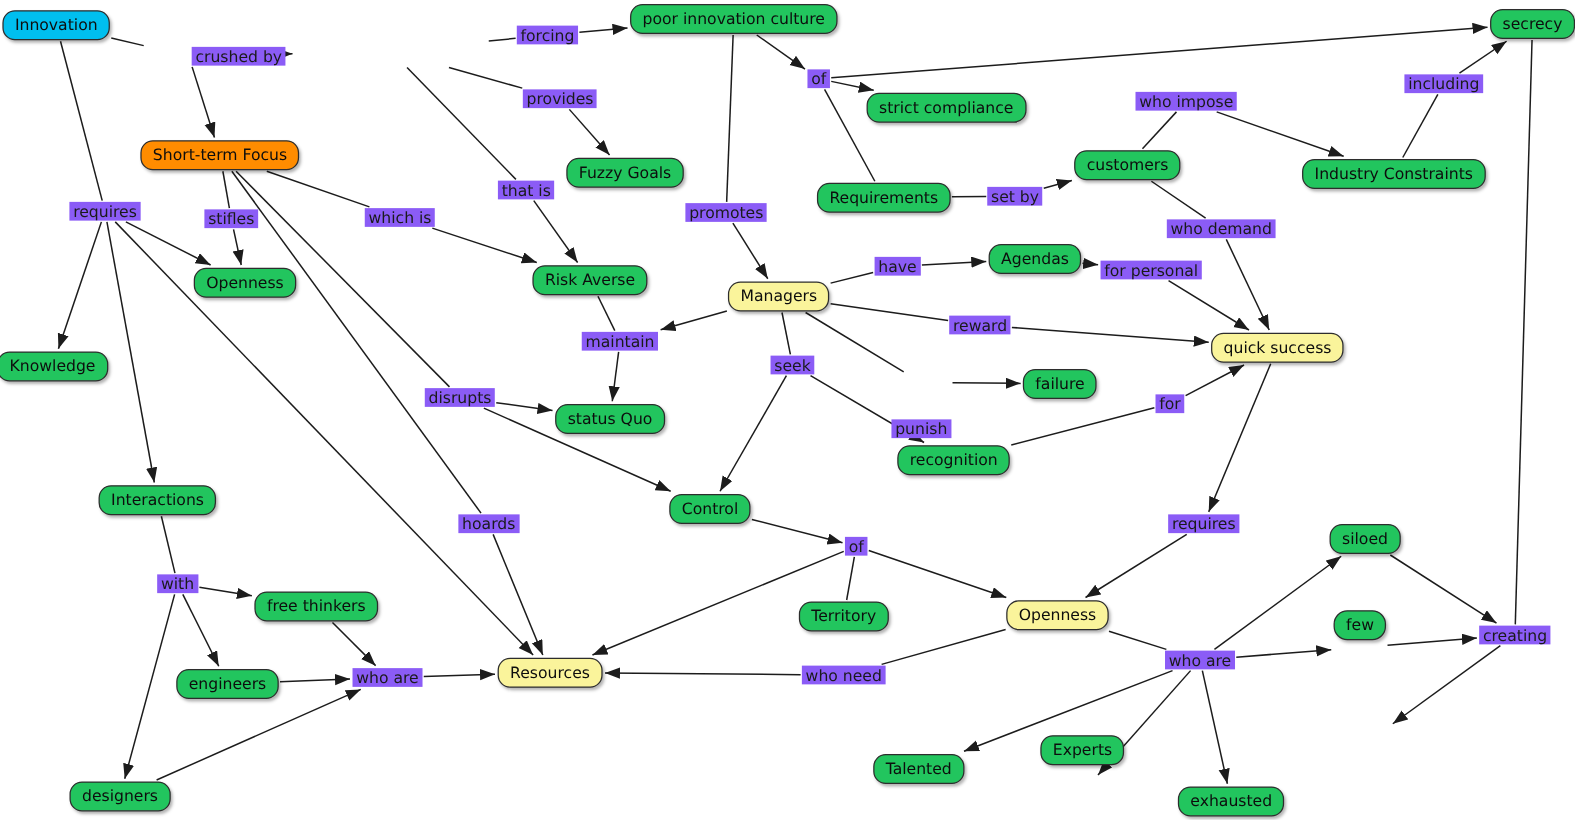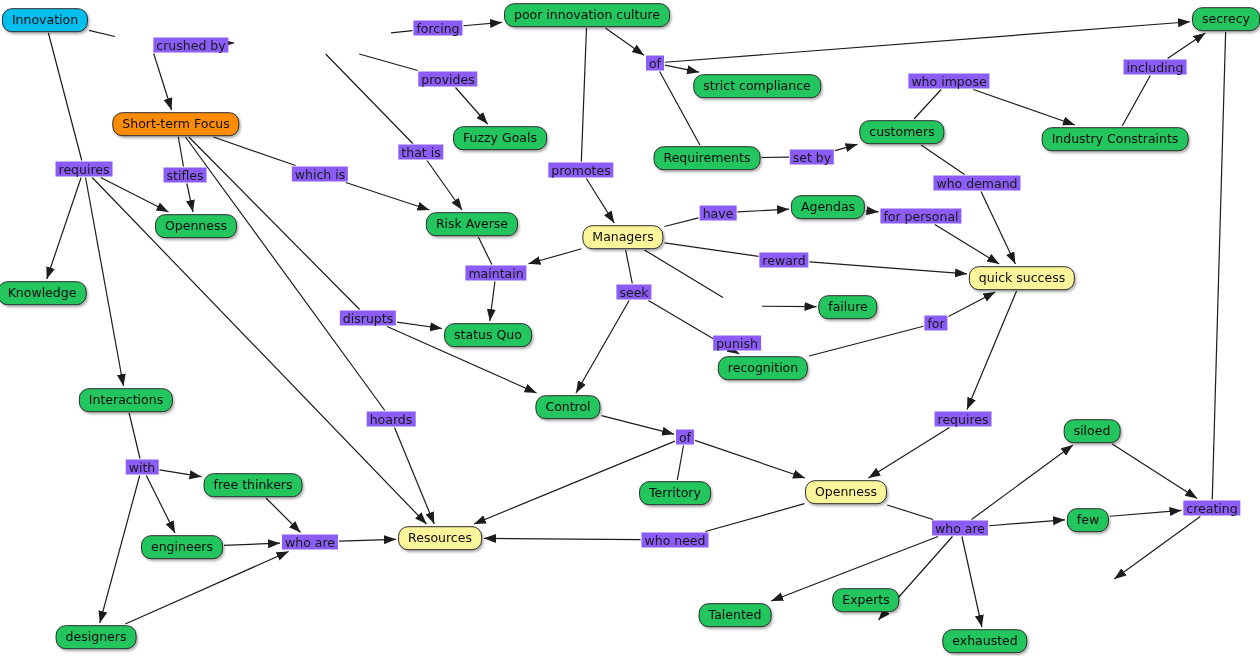--- a/index.html
+++ b/index.html
@@ -131,21 +131,21 @@
     <div class="concept c-yellow" style="left: 1022px; top: 278px;">quick success</div>
     <div class="concept" style="left: 848px; top: 307px;">failure</div>
     <div class="concept" style="left: 488px; top: 335px;">status Quo</div>
     <div class="concept" style="left: 763px; top: 368px;">recognition</div>
     <div class="concept" style="left: 126px; top: 400px;">Interactions</div>
     <div class="concept" style="left: 568px; top: 407px;">Control</div>
     <div class="concept" style="left: 675px; top: 493px;">Territory</div>
     <div class="concept c-yellow" style="left: 846px; top: 492px;">Openness</div>
     <div class="concept" style="left: 1092px; top: 431px;">siloed</div>
     <div class="concept" style="left: 253px; top: 485px;">free thinkers</div>
-    <div class="concept" style="left: 1088px; top: 520px;">few</div>
+    <div class="concept" style="left: 1088px; top: 500px; border-radius: 11px;">few</div>
     <div class="concept" style="left: 182px; top: 547px;">engineers</div>
     <div class="concept c-yellow" style="left: 440px; top: 538px;">Resources</div>
     <div class="concept" style="left: 735px; top: 615px;">Talented</div>
     <div class="concept" style="left: 866px; top: 600px;">Experts</div>
     <div class="concept" style="left: 985px; top: 641px;">exhausted</div>
     <div class="concept" style="left: 96px; top: 637px;">designers</div>
     <div class="lp" style="left: 151px; top: 45px; margin-left: 40px;">crushed by</div>
     <div class="lp" style="left: 438px; top: 28px;">forcing</div>
     <div class="lp" style="left: 448px; top: 79px;">provides</div>
     <div class="lp" style="left: 421px; top: 152px;">that is</div>

